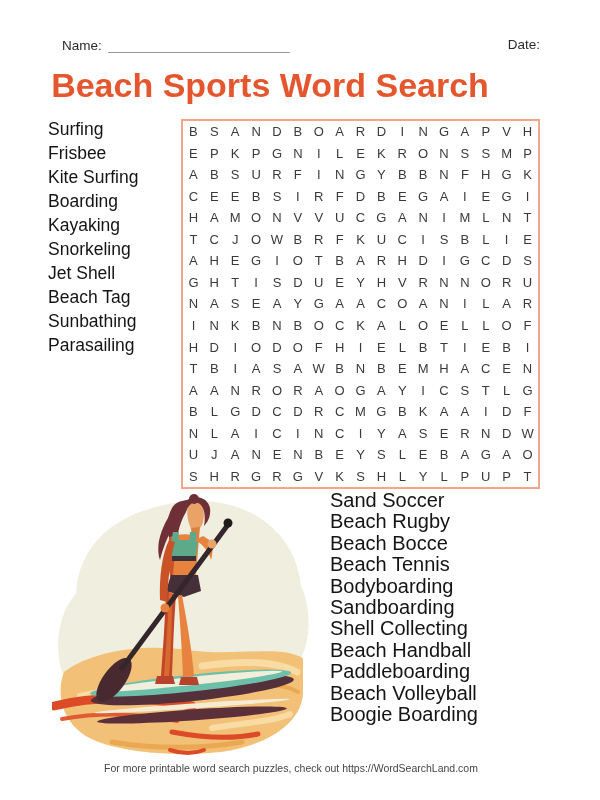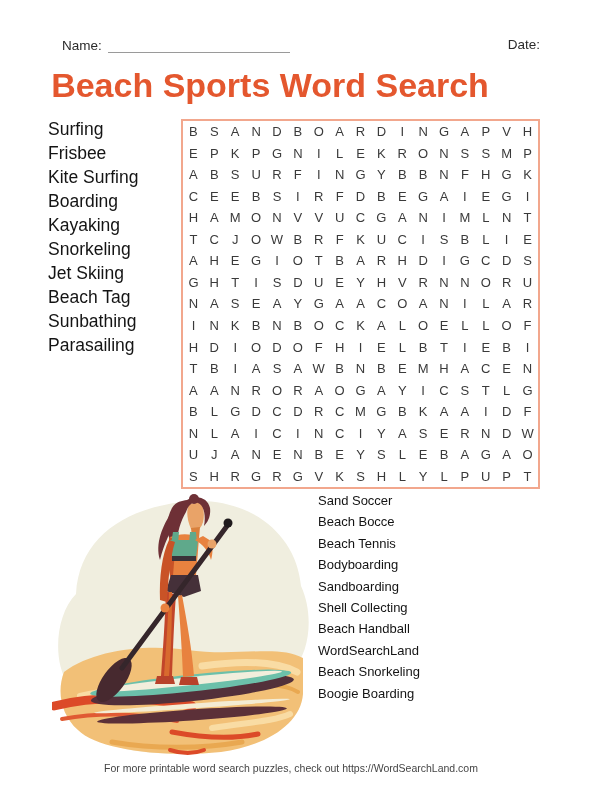--- a/index.html
+++ b/index.html
@@ -13,21 +13,21 @@
   .field-name{ width:228px; } .field-date{ width:225px;flex-direction:column; }
   .field-line{ flex:1; border-bottom:1.5px solid #9a9a9a; margin-left:6px; height:13px; }
 
   
   .title{ position:absolute; top:66px; left:0; width:540px; margin:0; text-align:center;
           font-size:34px; font-weight:700; color:var(--accent); }
 
   
   .word-list{ position:absolute; text-align:left; color:#141414; }
   .word-list-left{ left:48px; top:117px; width:136px; font-size:17.5px; line-height:24px; }
-  .word-list-right{ left:318px; top:490px; width:196px; font-size:13px; line-height:21.4px; }
+  .word-list-right{ left:330px; top:490px; width:196px; font-size:20px; line-height:21.4px; }
 
   
   .grid-box{ position:absolute; left:181px; top:119px; width:359px; height:370px; box-sizing:border-box;
              background:#ffffff; border:2px solid var(--grid-border);
              display:grid; grid-template-columns:repeat(17,1fr); grid-template-rows:repeat(17,1fr); }
   .cell{ display:flex; align-items:center; justify-content:center; font-size:13px; color:#3a3a3a; }
 
   
   .illustration{ position:absolute; left:52px; top:492px; width:265px; height:272px; }
 
@@ -52,21 +52,21 @@
 
   <h1 class="title">Beach Sports Word Search</h1>
 
   <div class="word-list word-list-left">
       <div class="word">Surfing</div>
       <div class="word">Frisbee</div>
       <div class="word">Kite Surfing</div>
       <div class="word">Boarding</div>
       <div class="word">Kayaking</div>
       <div class="word">Snorkeling</div>
-      <div class="word">Jet Skiing</div>
+      <div class="word">Jet Shell</div>
       <div class="word">Beach Tag</div>
       <div class="word">Sunbathing</div>
       <div class="word">Parasailing</div>
     </div>
 
   <div class="grid-box">
       <span class="cell">B</span>
       <span class="cell">S</span>
       <span class="cell">A</span>
       <span class="cell">N</span>
@@ -352,28 +352,29 @@
       <span class="cell">Y</span>
       <span class="cell">L</span>
       <span class="cell">P</span>
       <span class="cell">U</span>
       <span class="cell">P</span>
       <span class="cell">T</span>
     </div>
 
   <div class="word-list word-list-right">
       <div class="word">Sand Soccer</div>
+      <div class="word">Beach Rugby</div>
       <div class="word">Beach Bocce</div>
       <div class="word">Beach Tennis</div>
       <div class="word">Bodyboarding</div>
       <div class="word">Sandboarding</div>
       <div class="word">Shell Collecting</div>
       <div class="word">Beach Handball</div>
-      <div class="word">WordSearchLand</div>
-      <div class="word">Beach Snorkeling</div>
+      <div class="word">Paddleboarding</div>
+      <div class="word">Beach Volleyball</div>
       <div class="word">Boogie Boarding</div>
     </div>
 
   <div class="illustration">
     <svg viewBox="0 0 265 272" width="265" height="272" xmlns="http://www.w3.org/2000/svg">
 
       <path d="M130,10 C192,2 244,38 249,94 C262,122 258,160 241,178
                C257,198 250,232 210,245 C184,263 95,268 58,252 C20,246 4,216 16,192
                C0,168 4,122 24,102 C27,46 72,17 130,10 Z" fill="#F0EEDF"></path>
 

